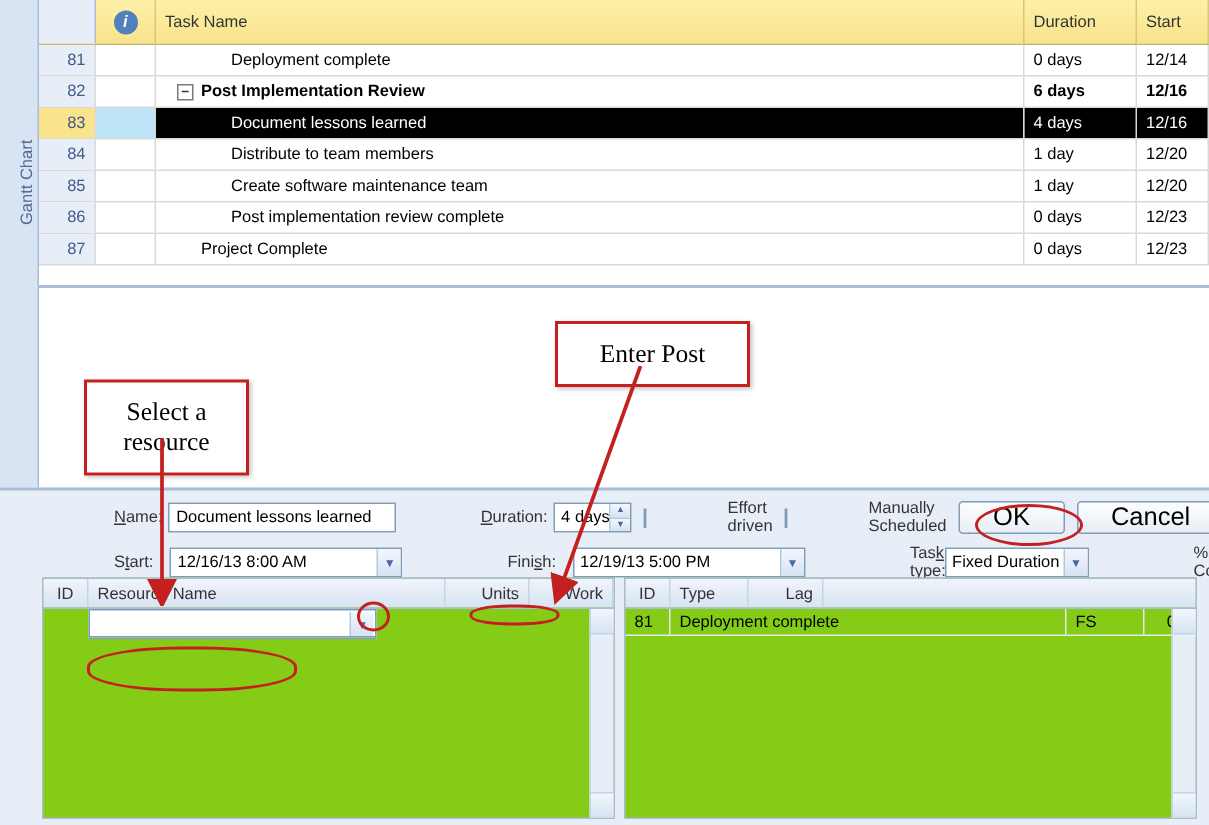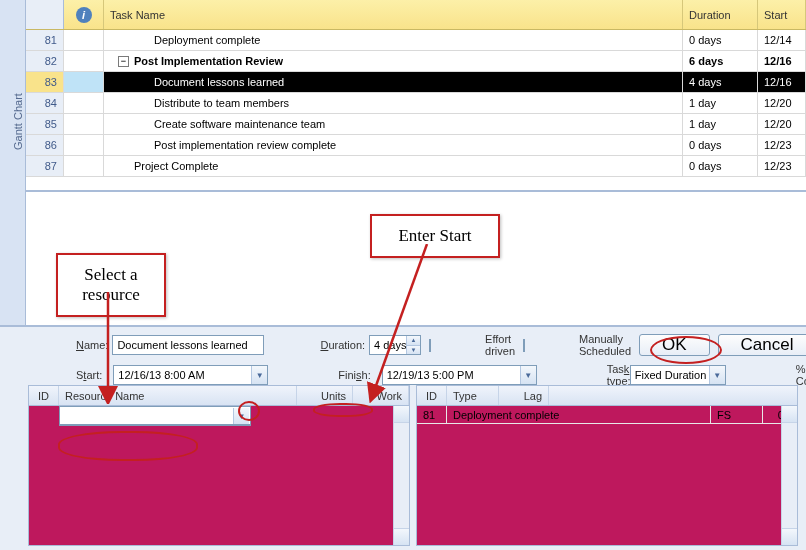--- a/index.html
+++ b/index.html
@@ -54,21 +54,21 @@
 .combo-wrap { position: relative; display: inline-block; }
 .combo-arrow { position: absolute; right: 1px; top: 1px; width: 16px; height: 18px; background: linear-gradient(#f3f7fc,#d6e3f3); border-left: 1px solid #b3c7e1; display: flex; align-items: center; justify-content: center; font-size: 8px; color: #4a6a9a; }
 .spin { position: absolute; right: 1px; top: 1px; width: 14px; height: 18px; display: flex; flex-direction: column; }
 .spin div { flex: 1; background: linear-gradient(#f3f7fc,#d6e3f3); border-left: 1px solid #b3c7e1; font-size: 6px; display: flex; align-items: center; justify-content: center; color: #4a6a9a; }
 .spin div:first-child { border-bottom: 1px solid #b3c7e1; }
 .chk { width: 13px; height: 13px; border: 1px solid #7f9db9; background: #fff; margin-right: 2px; }
 .btn { height: 22px; padding: 0 22px; border: 1px solid #7f9db9; background: linear-gradient(#fdfdfd,#e8eef7); border-radius: 3px; font-size: 17px; cursor: pointer; }
 
 
 .bg-grids { position: absolute; top: 58px; left: 28px; right: 8px; bottom: 4px; display: flex; gap: 6px; }
-.bg-grid { flex: 1; background: #be185d; border: 1px solid #a9bcd8; position: relative; }
+.bg-grid { flex: 1; background: #84cc16; border: 1px solid #a9bcd8; position: relative; }
 .bg-grid .hdr { display: flex; background: linear-gradient(#f0f4fb,#d8e3f3); border-bottom: 1px solid #a9bcd8; height: 20px; }
 .bg-grid .hc { border-right: 1px solid #c6d4e8; font-size: 11px; color: #333; padding: 2px 6px; display: flex; align-items: center; }
 .hc-id { width: 30px; justify-content: center; }
 .hc-rn { flex: 1; }
 .hc-un { width: 56px; justify-content: flex-end; }
 .hc-wk { width: 56px; justify-content: flex-end; }
 .hc-pn { flex: 1; }
 .hc-ty { width: 52px; }
 .hc-lag { width: 50px; justify-content: flex-end; }
 .bg-scroll { position: absolute; right: 0; top: 20px; bottom: 0; width: 16px; background: #e8eef7; border-left: 1px solid #c6d4e8; }
@@ -258,21 +258,21 @@
           <div class="bc bc-ty">FS</div>
           <div class="bc bc-lag">0d</div>
         </div>
       </div>
       <div class="bg-scroll"></div>
     </div>
   </div>
 </div>
 
 <div class="callout callout1">Select a resource</div>
-<div class="callout callout2">Enter Start</div>
+<div class="callout callout2">Enter Post</div>
 
 <div class="red-circle red-circ-ok"></div>
 <div class="red-circle red-circ-names"></div>
 <div class="red-circle red-circ-work"></div>
 <div class="red-circle red-circ-dd"></div>
 
 <svg class="arrow" style="top:292px; left:98px;" width="20" height="112">
   <defs>
       <marker id="ah1" markerWidth="8" markerHeight="8" refX="4" refY="4" orient="auto">
         <path d="M0,0 L8,4 L0,8 z" fill="#c42020"></path>

